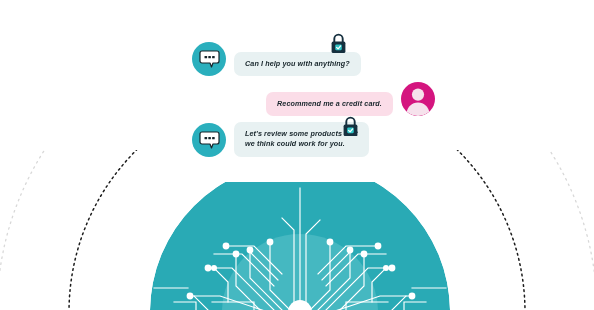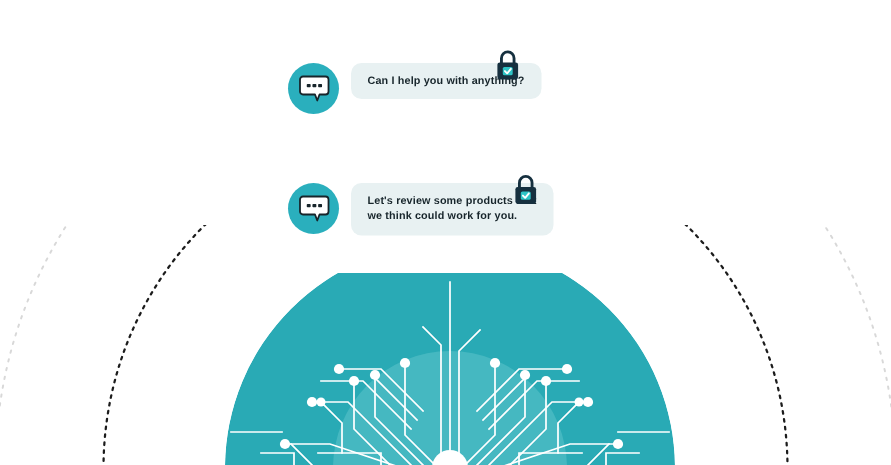--- a/index.html
+++ b/index.html
@@ -12,21 +12,21 @@
   }
   #stage{position:relative;width:594px;height:310px;overflow:hidden;background:#fff;}
 
   
   #arcs{position:absolute;left:0;top:0;width:594px;height:310px;pointer-events:none;}
 
   
   #hero{position:absolute;left:150px;top:182px;width:300px;height:130px;}
 
   
-  .chat-row{position:absolute;display:flex;align-items:flex-start;}
+  .chat-row{position:absolute;display:flex;align-items:flex-end;font-style:italic;}
 
   .avatar{
     width:34px;height:34px;border-radius:50%;
     background:#2aafbd;
     display:flex;align-items:center;justify-content:center;
     flex:0 0 auto;
   }
   .user-avatar{
     width:34px;height:34px;border-radius:50%;
     background:#d4157f;
@@ -163,20 +163,29 @@
     </div>
     <div class="bubble bubble-bot">Can I help you with anything?</div>
   </div>
   <svg class="lock" id="lock1" viewBox="0 0 17 21">
     <path d="M4.3,9 V5.8 a4.2,4.2 0 0 1 8.4,0 V9" fill="none" stroke="#16303f" stroke-width="1.9"></path>
     <rect x="1.6" y="8.6" width="13.8" height="11.4" rx="1.6" fill="#16303f"></rect>
     <rect x="5.2" y="11.6" width="6.6" height="5.6" rx="1.1" fill="#2ec4c6"></rect>
     <path d="M6.6,14.4 L8.1,15.9 L10.6,12.9" fill="none" stroke="#ffffff" stroke-width="1.25" stroke-linecap="round" stroke-linejoin="round"></path>
   </svg>
 
+  <div class="chat-row" id="row2">
+    <div class="bubble bubble-user">Recommend me a credit card.</div>
+    <div class="user-avatar">
+      <svg width="34" height="34" viewBox="0 0 34 34">
+        <circle cx="17" cy="12.6" r="6.1" fill="#f6e2ec"></circle>
+        <path d="M17,20.4 c-6.4,0 -10.4,4.6 -11.2,9.4 a17,17 0 0 0 22.4,0 c-0.8,-4.8 -4.8,-9.4 -11.2,-9.4 z" fill="#f6e2ec"></path>
+      </svg>
+    </div>
+  </div>
 
   <div class="chat-row" id="row3">
     <div class="avatar">
       <svg width="21" height="20" viewBox="0 0 21 20">
         <path d="M3,2 h15 a2,2 0 0 1 2,2 v8 a2,2 0 0 1 -2,2 h-4 l-1.5,4 l-1.5,-4 h-8 a2,2 0 0 1 -2,-2 v-8 a2,2 0 0 1 2,-2 z" fill="#ffffff" stroke="#17252b" stroke-width="1.2" stroke-linejoin="round"></path>
         <rect x="5.5" y="7" width="2.6" height="2.2" rx=".5" fill="#17252b"></rect>
         <rect x="9.3" y="7" width="2.6" height="2.2" rx=".5" fill="#17252b"></rect>
         <rect x="13.1" y="7" width="2.6" height="2.2" rx=".5" fill="#17252b"></rect>
       </svg>
     </div>

